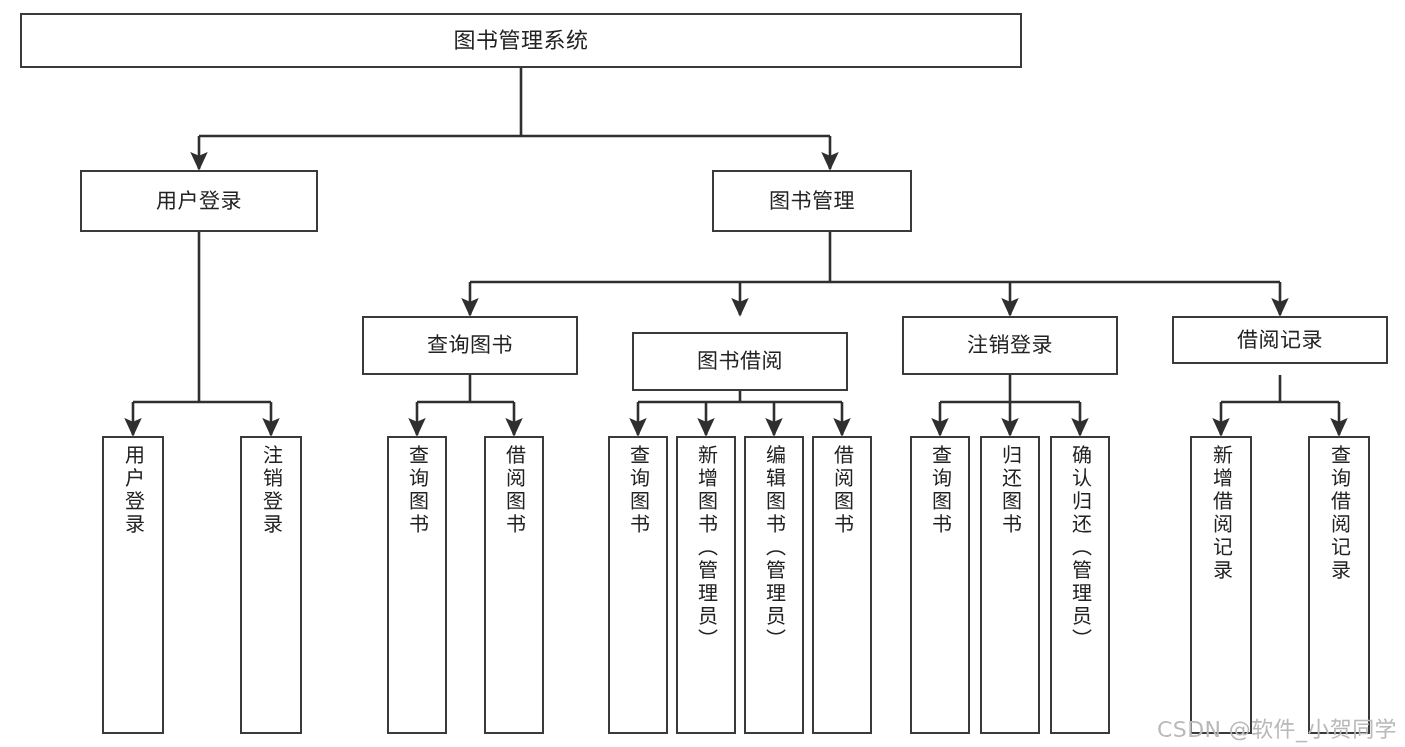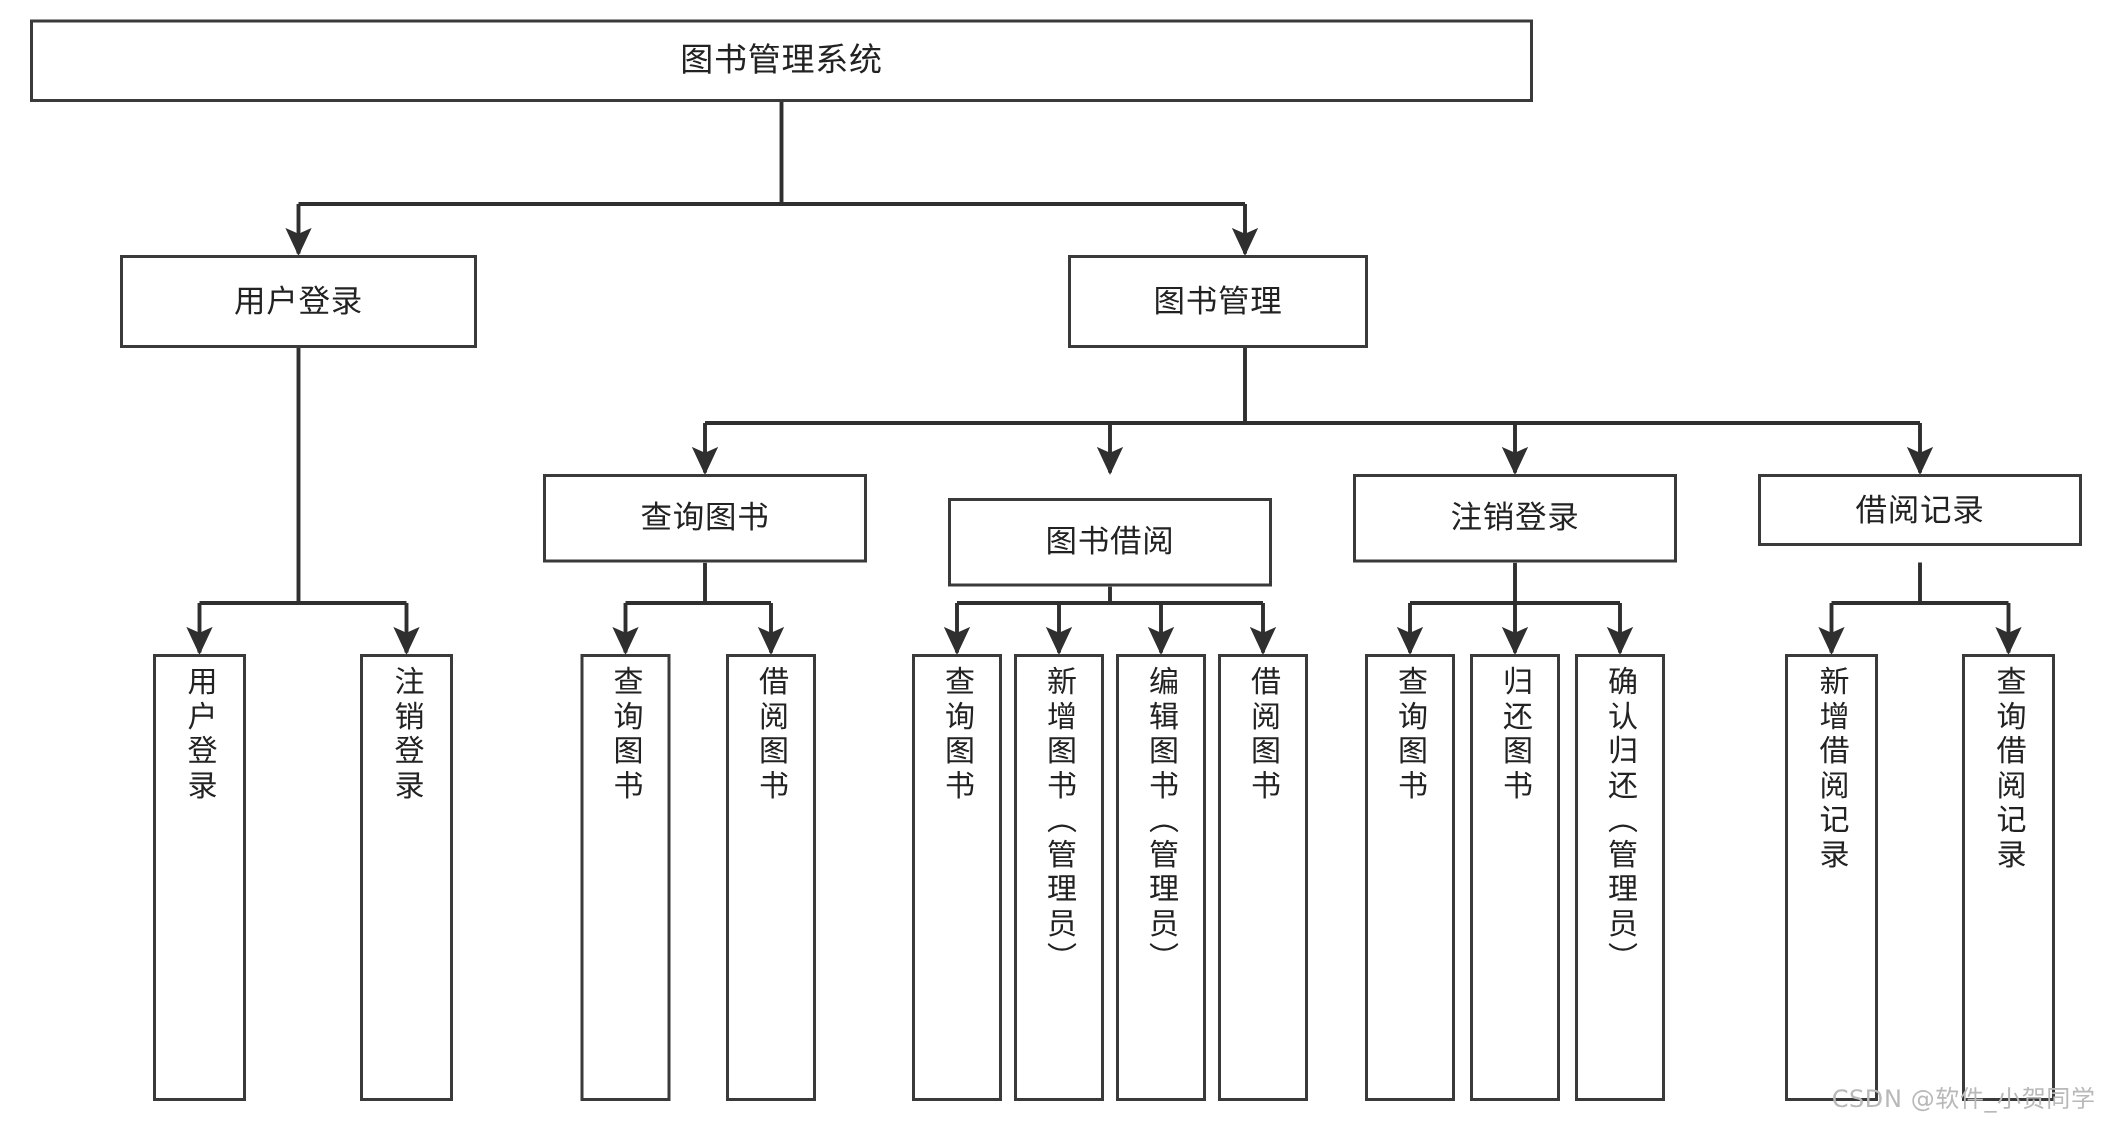--- a/index.html
+++ b/index.html
@@ -56,21 +56,21 @@
     line-height:1.45;
     letter-spacing:3px;
     white-space:nowrap;
     height:auto;
     max-height:288px;
   }
   #watermark{
     position:absolute;
     right:8px;
     bottom:4px;
-    font-size:16px;
+    font-size:22px;
     color:#b9b9b9;
     letter-spacing:0.4px;
     z-index:5;
     white-space:nowrap;
     font-family:"DejaVu Sans","Liberation Sans",sans-serif;
   }
 </style>
 </head>
 <body>
 

